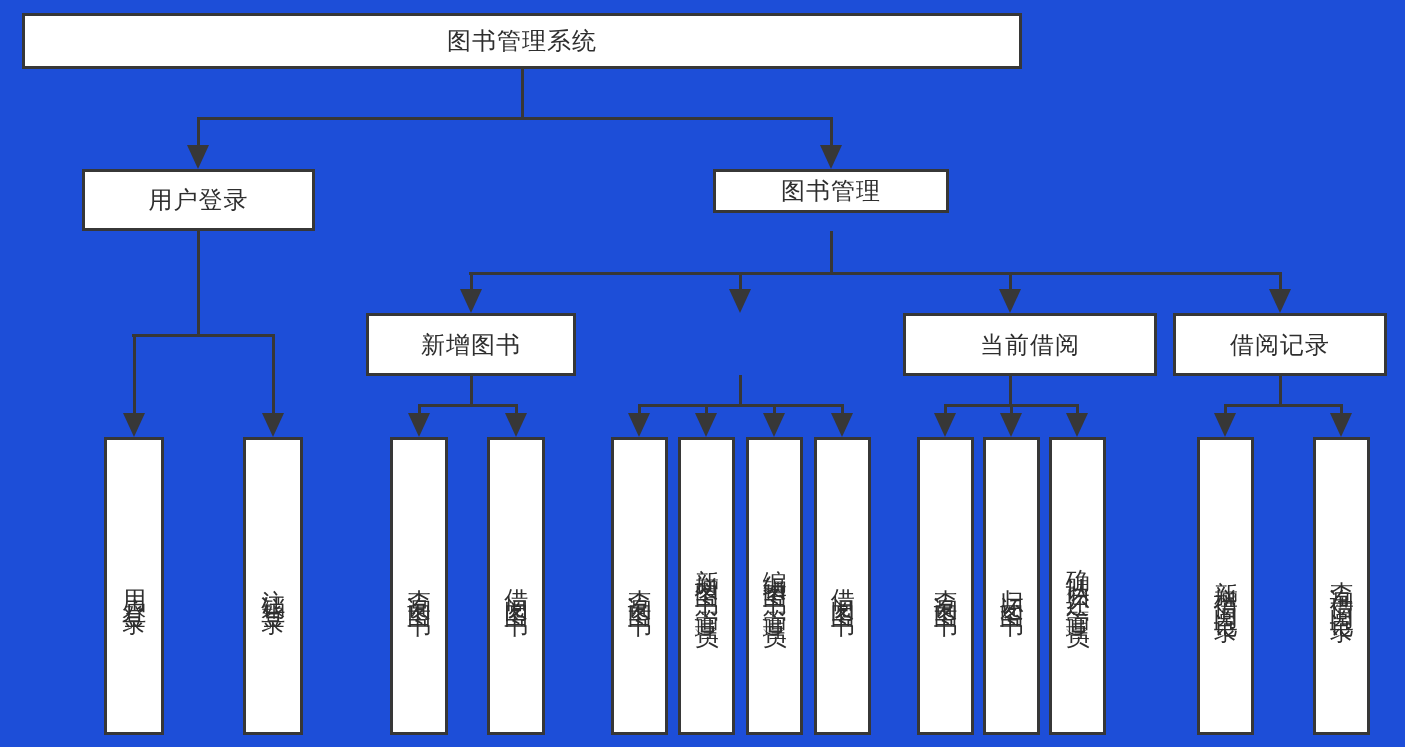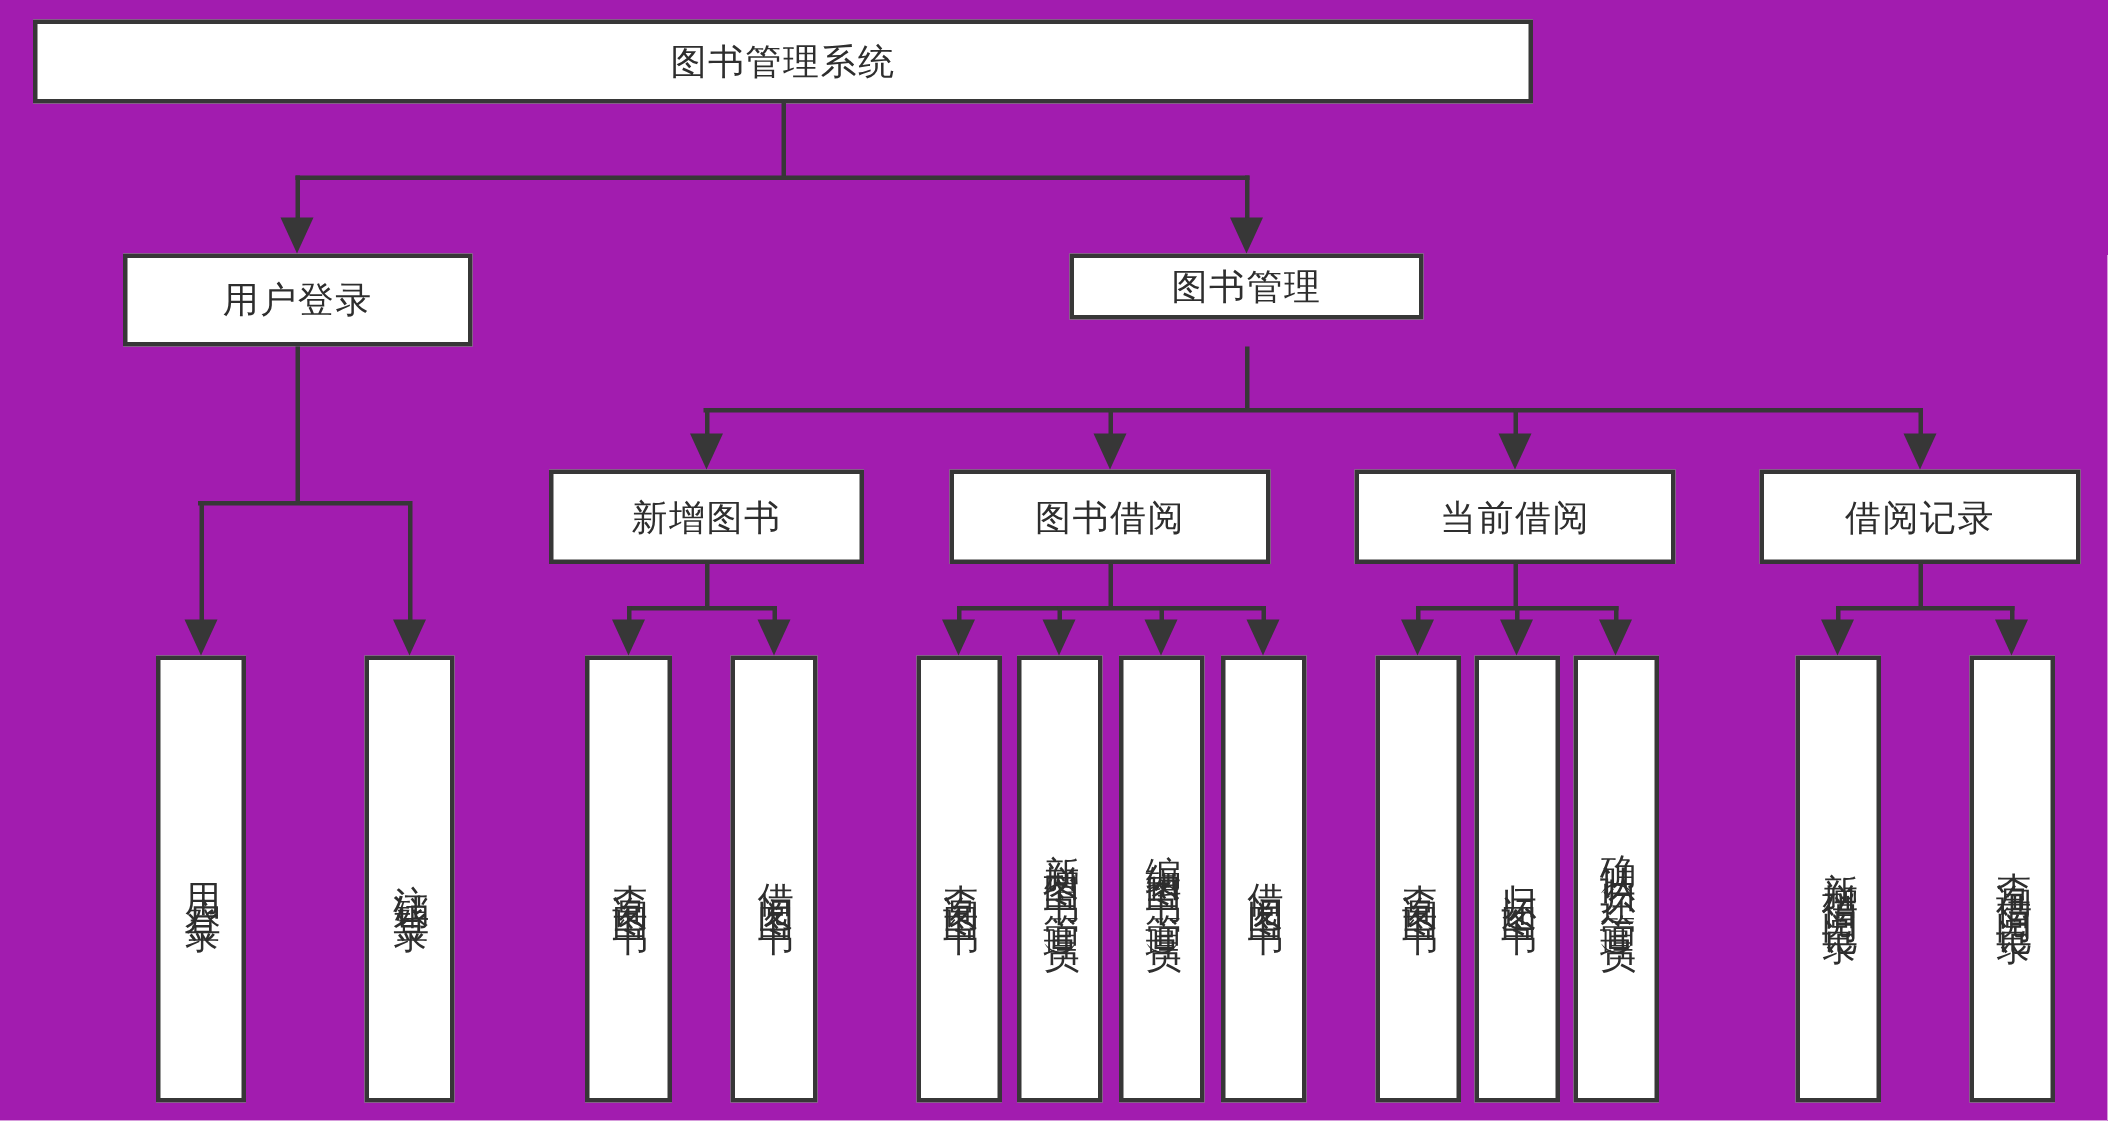--- a/index.html
+++ b/index.html
@@ -1,18 +1,18 @@
 <!DOCTYPE html>
 <html style="--line: #373737; --text: #2e2e2e; --watermark: #b7b7b7;"><head>
 <meta charset="utf-8">
 <style>
   :root { --line:#373737; --text:#2e2e2e; --watermark:#b7b7b7; }
   html,body { margin:0; padding:0; background:#ffffff; }
   .canvas {
-    position:relative; width:1405px; height:747px; background:#a21caf;
+    position:relative; width:1405px; height:747px; background:#1d4ed8;
     overflow:hidden; font-family:"Liberation Sans", sans-serif; color:var(--text);
   }
   .box {
     position:absolute; box-sizing:border-box; border:3px solid var(--line);
     background:#ffffff; display:flex; align-items:center; justify-content:center;
     font-size:24px; letter-spacing:1px; color:var(--text); white-space:nowrap;
   }
   .vbox .vtext {
     writing-mode:vertical-rl; text-orientation:mixed;
     letter-spacing:8px; line-height:1.1; white-space:nowrap;
@@ -41,24 +41,21 @@
   <div class="box" style="left:82px;top:169px;width:233px;height:62px">
     <span>用户登录</span>
   </div>
   <div class="box" style="left:713px;top:169px;width:236px;height:44px">
     <span>图书管理</span>
   </div>
 
   <div class="box" style="left:366px;top:313px;width:210px;height:63px">
     <span>新增图书</span>
   </div>
-  <div class="box" style="left:633px;top:313px;width:214px;height:63px">
-    <span>图书借阅</span>
-  </div>
-  <div class="box" style="left:903px;top:313px;width:214px;height:63px">
+  <div class="box" style="left:903px;top:313px;width:254px;height:63px">
     <span>当前借阅</span>
   </div>
   <div class="box" style="left:1173px;top:313px;width:214px;height:63px">
     <span>借阅记录</span>
   </div>
 
   <div class="box vbox" style="left:104px;top:437px;width:60px;height:298px">
     <span class="vtext">用户登录</span>
   </div>
   <div class="box vbox" style="left:243px;top:437px;width:60px;height:298px">

